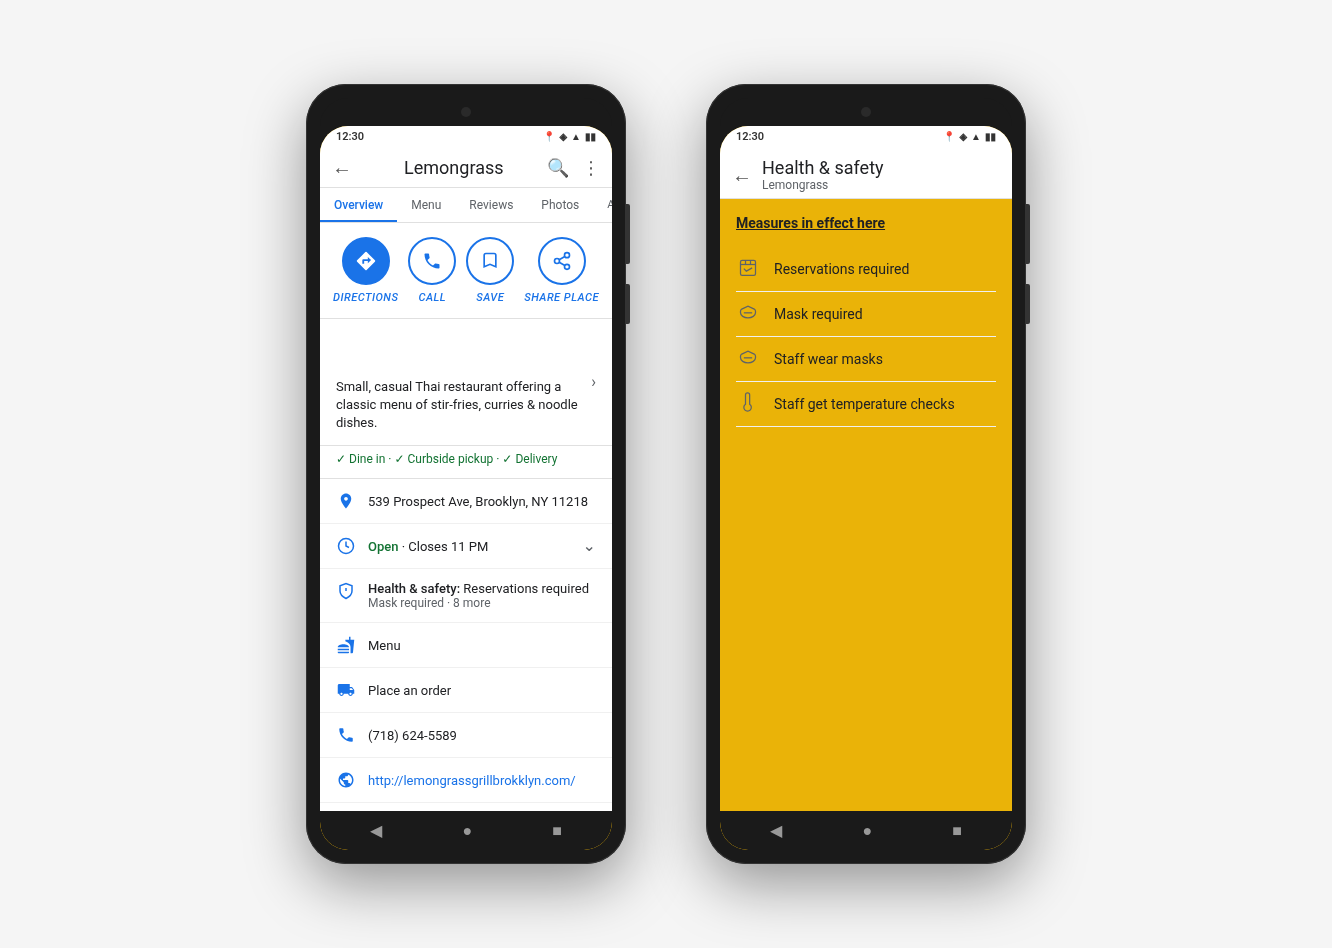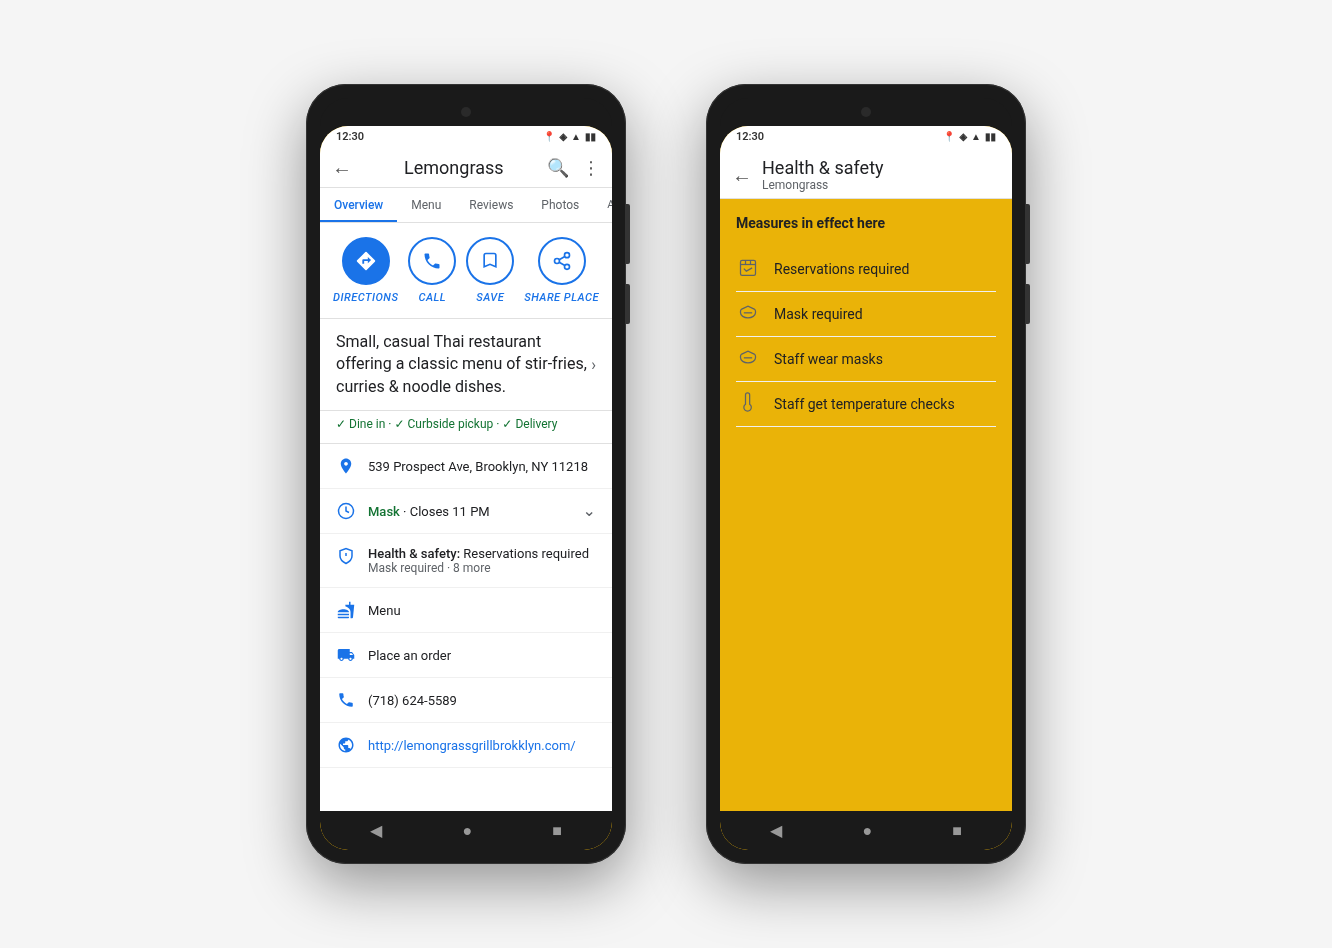--- a/index.html
+++ b/index.html
@@ -216,23 +216,24 @@
     
     .description-row {
       display: flex;
       align-items: center;
       padding: 12px 16px;
       border-bottom: 1px solid #e0e0e0;
       cursor: pointer;
     }
     .description-text {
       flex: 1;
-      font-size: 16px;
+      font-size: 13px;
       color: #202124;
       line-height: 1.4;
+      margin-top: 47px;
     }
     .description-arrow {
       font-size: 16px;
       color: #5f6368;
     }
 
     .service-options {
       padding: 6px 16px 12px;
       font-size: 12px;
       color: #137333;
@@ -327,20 +328,21 @@
 
     .hs-content {
       padding: 16px;
       flex: 1;
     }
     .hs-section-title {
       font-size: 14px;
       font-weight: 700;
       color: #202124;
       margin-bottom: 16px;
+      text-decoration: underline;
     }
     .hs-measure-row {
       display: flex;
       align-items: center;
       gap: 14px;
       padding: 10px 0;
       border-bottom: 1px solid #f0f0f0;
     }
     .hs-measure-icon {
       font-size: 18px;
@@ -453,21 +455,21 @@
 
           <div class="info-row">
             <div class="info-icon">
               <svg width="18" height="18" viewBox="0 0 24 24" fill="none" stroke="#1a73e8" stroke-width="2">
                 <circle cx="12" cy="12" r="10"></circle>
                   <polyline points="12 6 12 12 16 14"></polyline>
               </svg>
             </div>
             <div class="info-content">
               <span class="info-text">
-                <span class="open">Mask</span>
+                <span class="open">Open</span>
                 <span> · Closes 11 PM</span>
               </span>
             </div>
             <span class="info-dropdown">⌄</span>
           </div>
 
           <div class="info-row">
             <div class="info-icon">
               <svg width="18" height="18" viewBox="0 0 24 24" fill="none" stroke="#1a73e8" stroke-width="2">
                 <path d="M12 22s8-4 8-10V5l-8-3-8 3v7c0 6 8 10 8 10z"></path>

